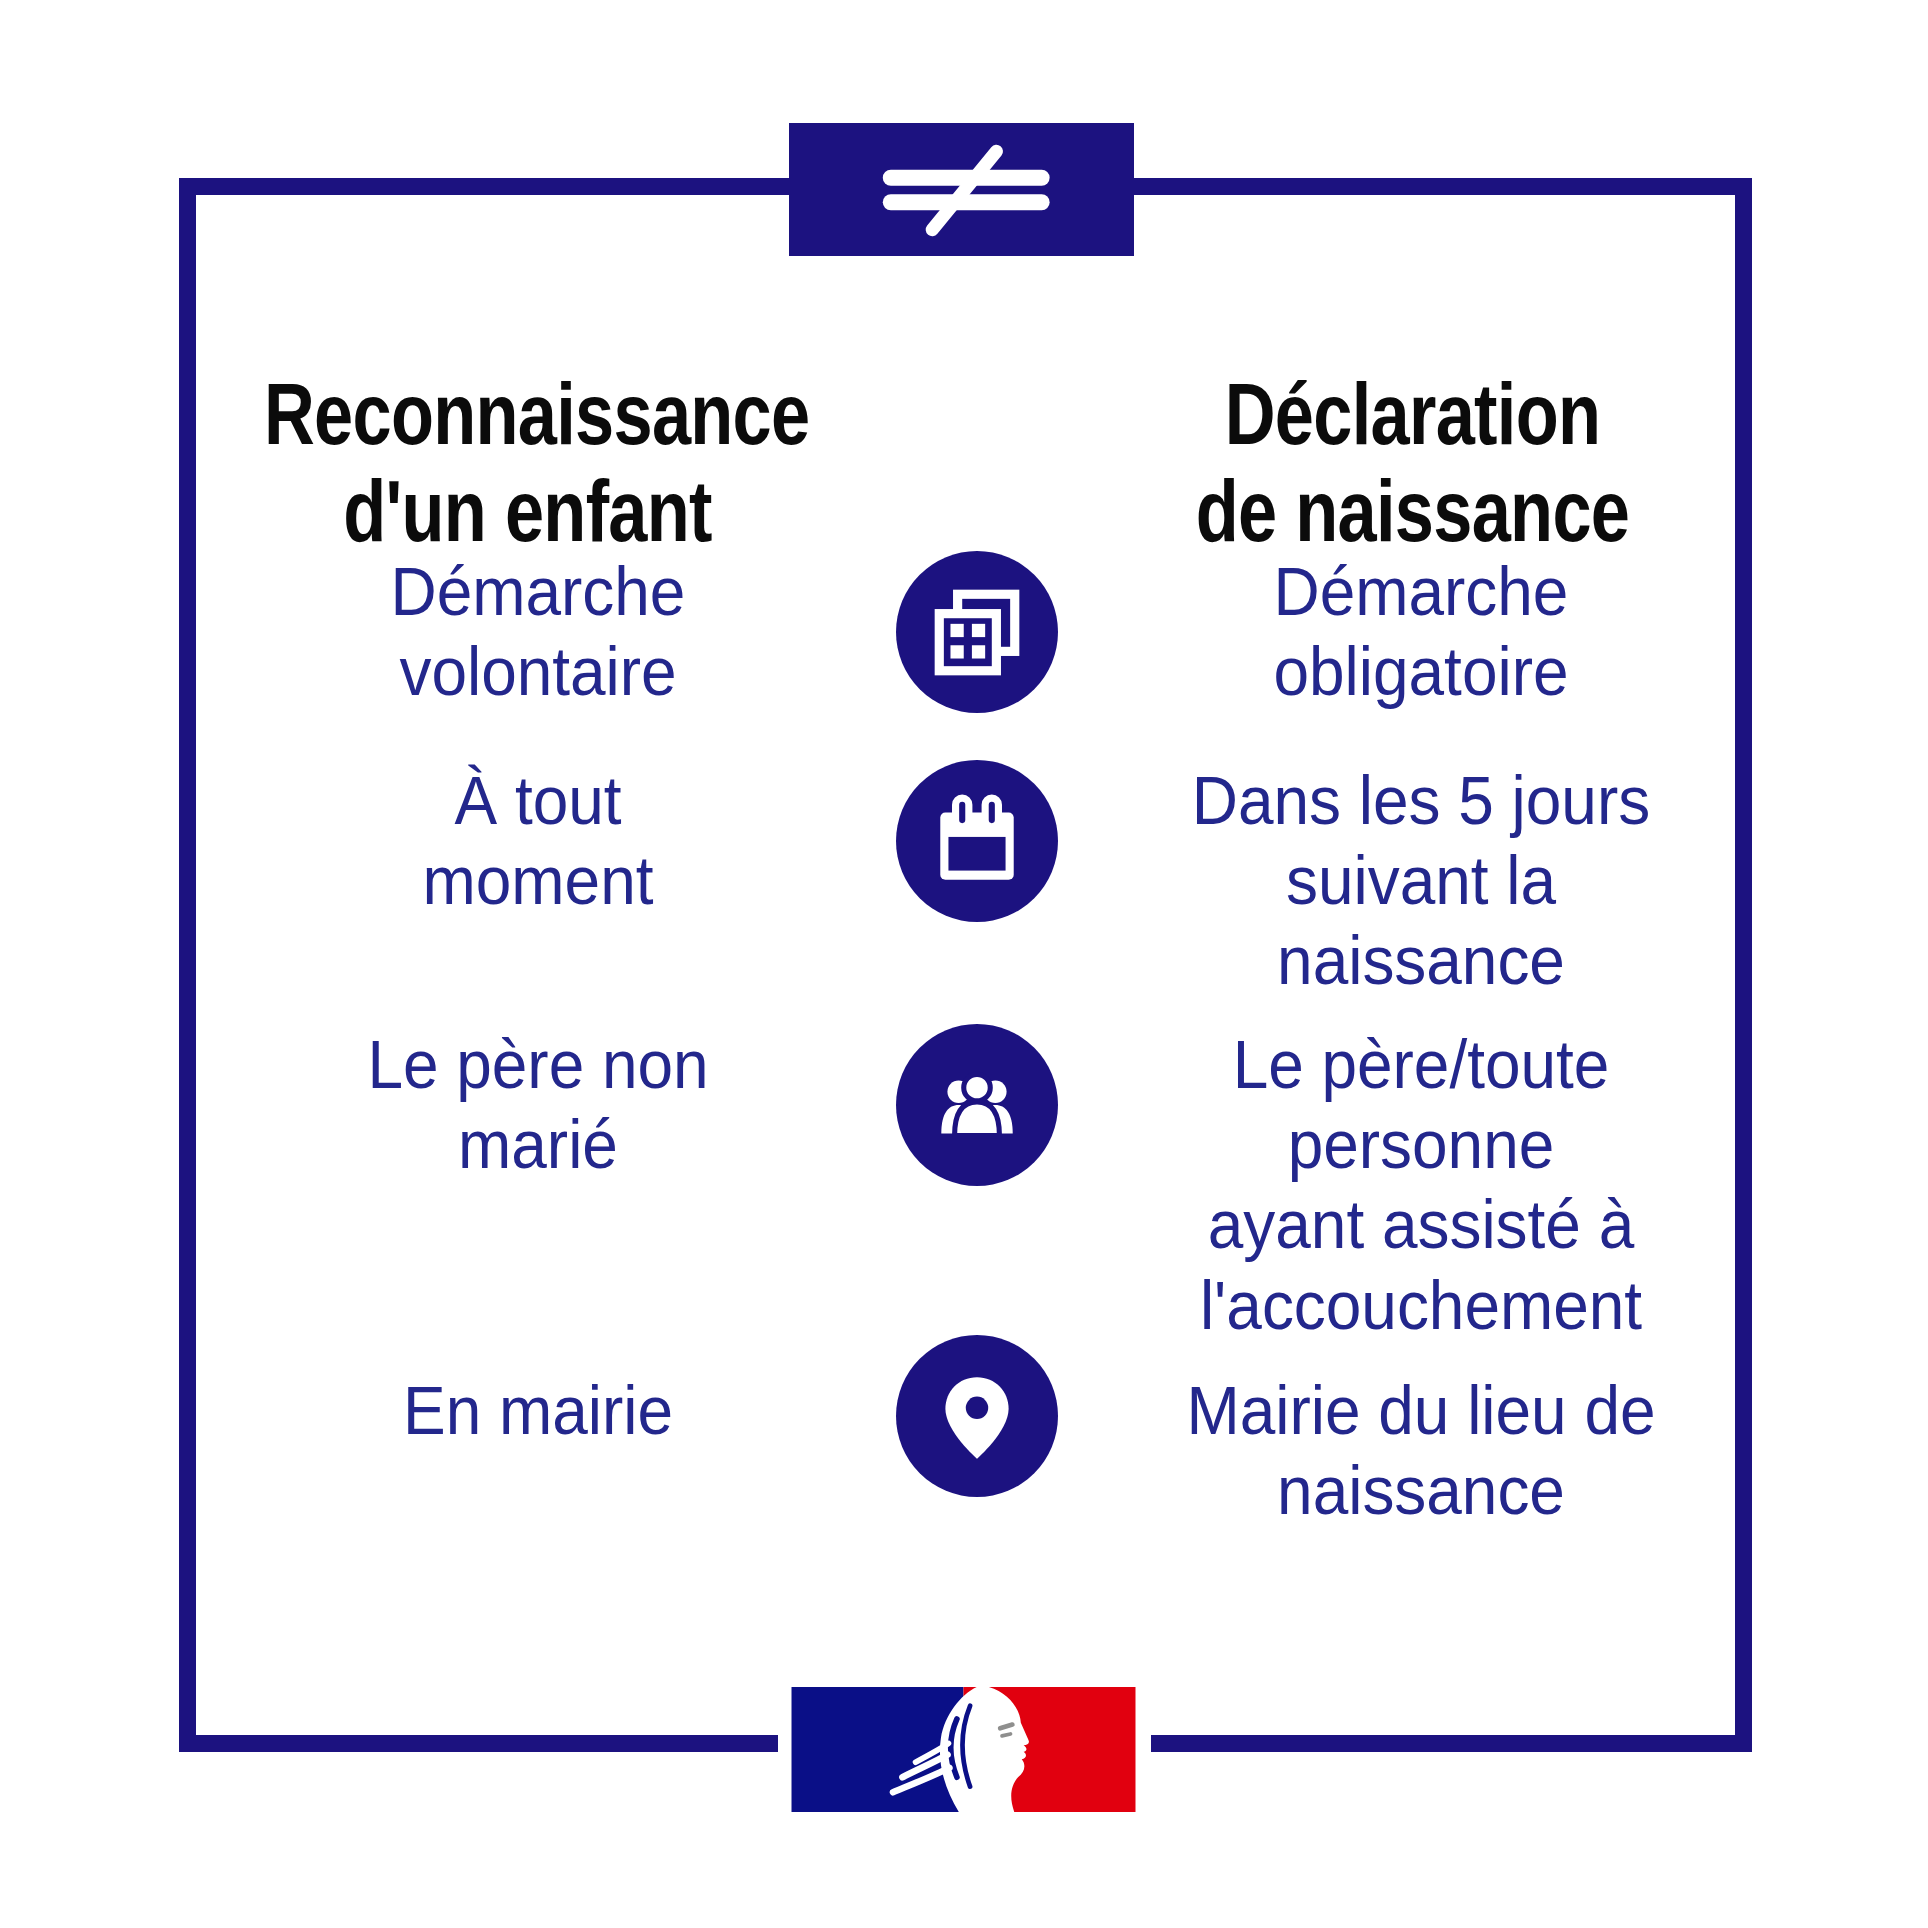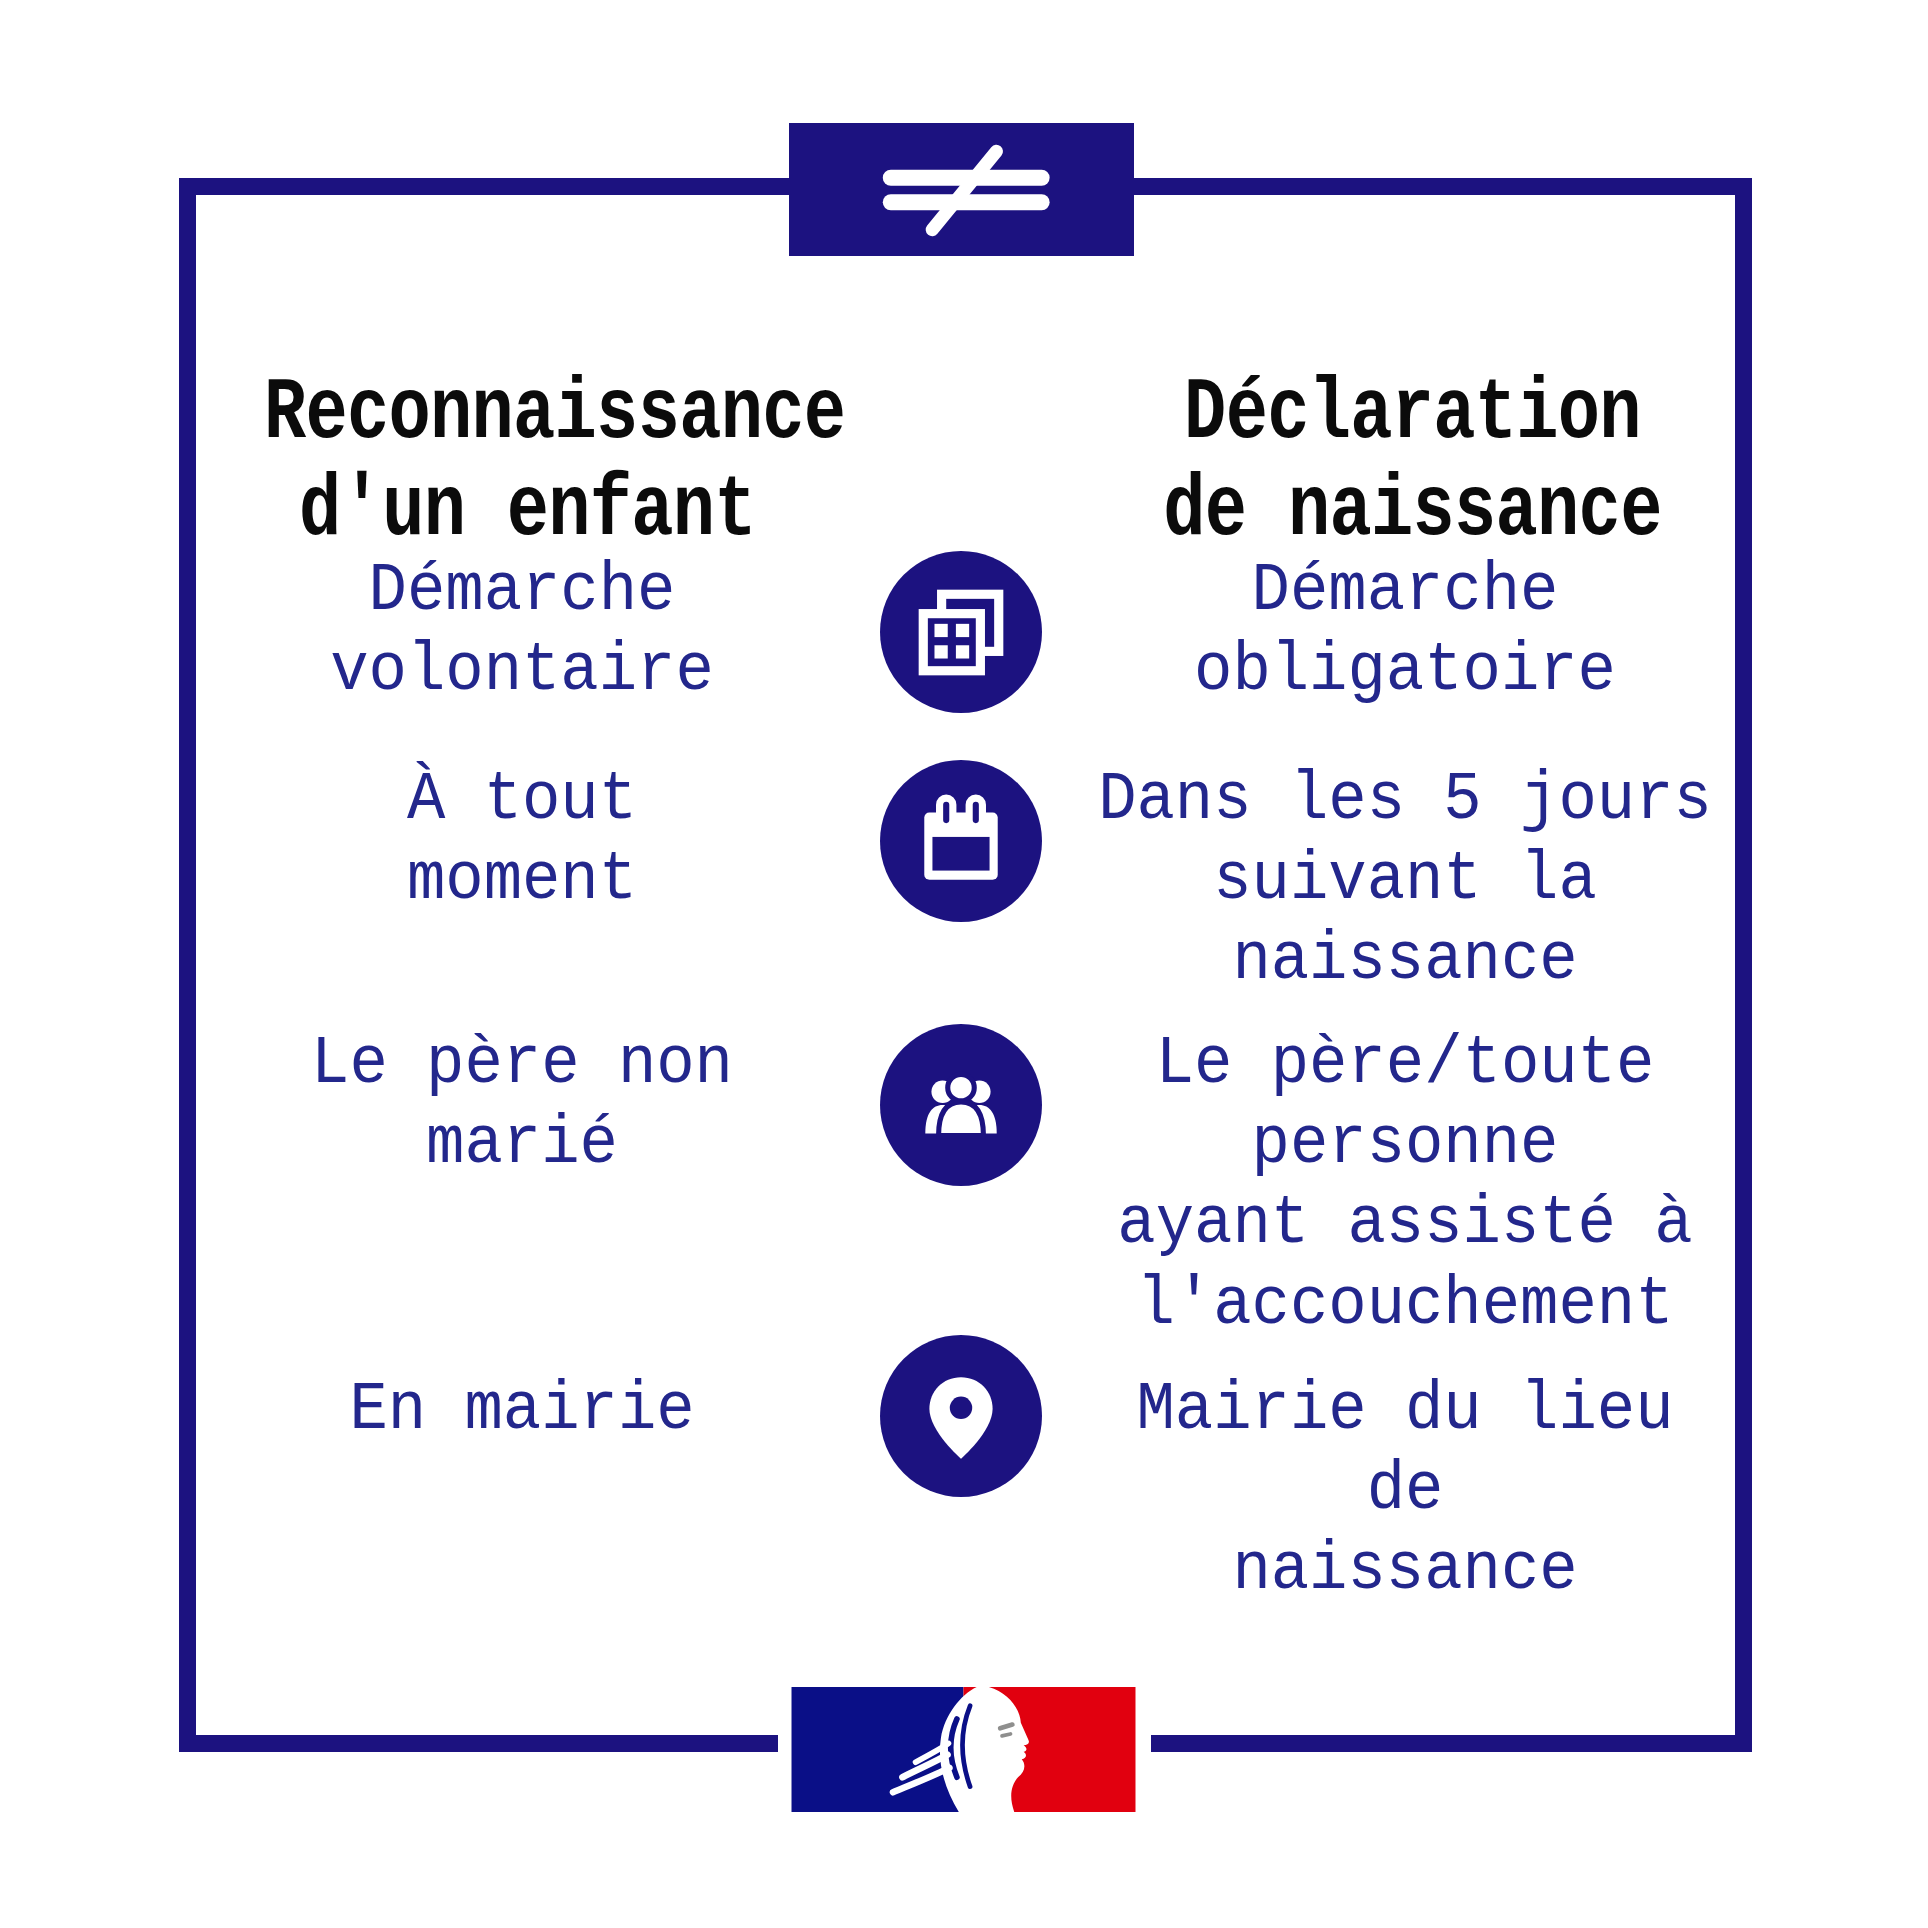--- a/index.html
+++ b/index.html
@@ -6,21 +6,21 @@
     --deep-blue:#1c1280;
     --text-blue:#23278c;
     --heading-black:#0b0b0b;
     --logo-blue:#0a0f87;
     --logo-red:#e1000f;
     --face-gray:#8f8f8e;
   }
   html,body{margin:0;padding:0;background:#ffffff;}
   .canvas{
     position:relative;width:1928px;height:1928px;background:#ffffff;
-    font-family:Liberation Mono, monospace;overflow:hidden;
+    font-family:Liberation Sans, sans-serif;overflow:hidden;
   }
   .frame{
     position:absolute;left:179px;top:178px;width:1573px;height:1574px;
     box-sizing:border-box;border:17px solid var(--deep-blue);
   }
   .neq-box{
     position:absolute;left:789px;top:123px;width:345px;height:133px;
     background:var(--deep-blue);
   }
   .neq-box svg{display:block;width:100%;height:100%;}
@@ -28,21 +28,21 @@
     position:absolute;top:366px;width:659px;text-align:center;
     font-size:88px;line-height:1.1;font-weight:700;color:var(--heading-black);
     white-space:pre-line;transform:scaleX(0.80);letter-spacing:-0.9px;
   }
   .col-title.left{left:198px;}
   .col-title.right{left:1083px;}
   .rowgrid{
     position:absolute;left:196px;top:551px;width:1540px;
     display:grid;grid-template-columns:652px 226px 662px;
     grid-template-rows:209px 264px 311px auto;
-    align-items:start;justify-items:center;
+    align-items:start;justify-items:center;padding-left:16px;
   }
   .cell{
     width:100%;text-align:center;font-size:68px;line-height:1.18;
     color:var(--text-blue);white-space:pre-line;transform:scaleX(0.94);
   }
   .cell.pad-lg{padding-top:35px;}
   .icon-circle{
     width:162px;height:162px;border-radius:50%;background:var(--deep-blue);
     display:flex;align-items:center;justify-content:center;
   }

